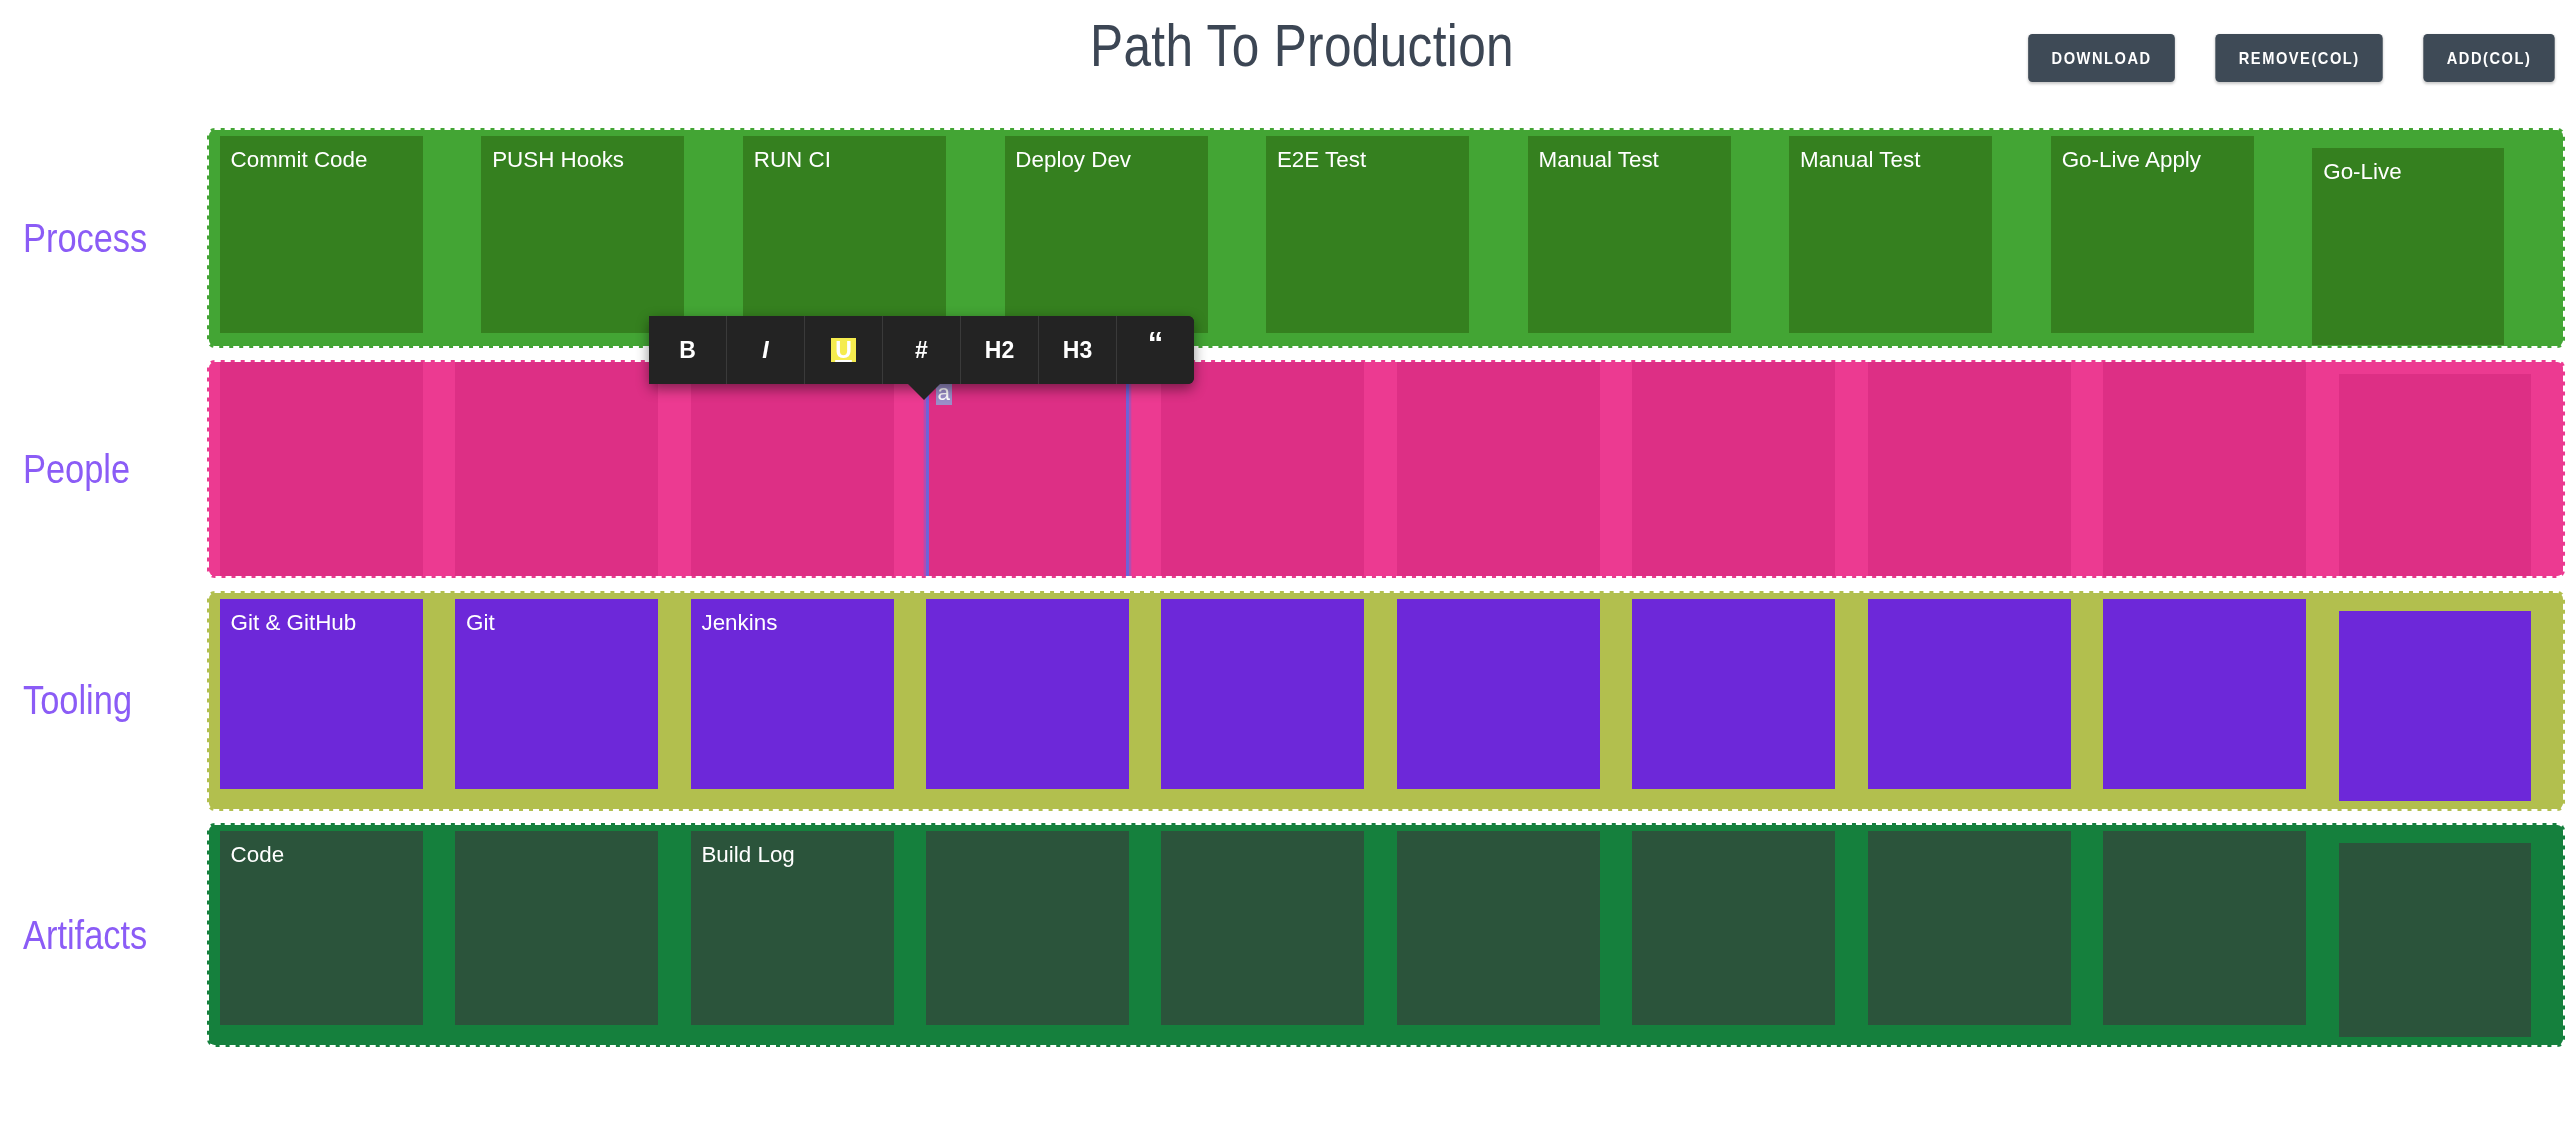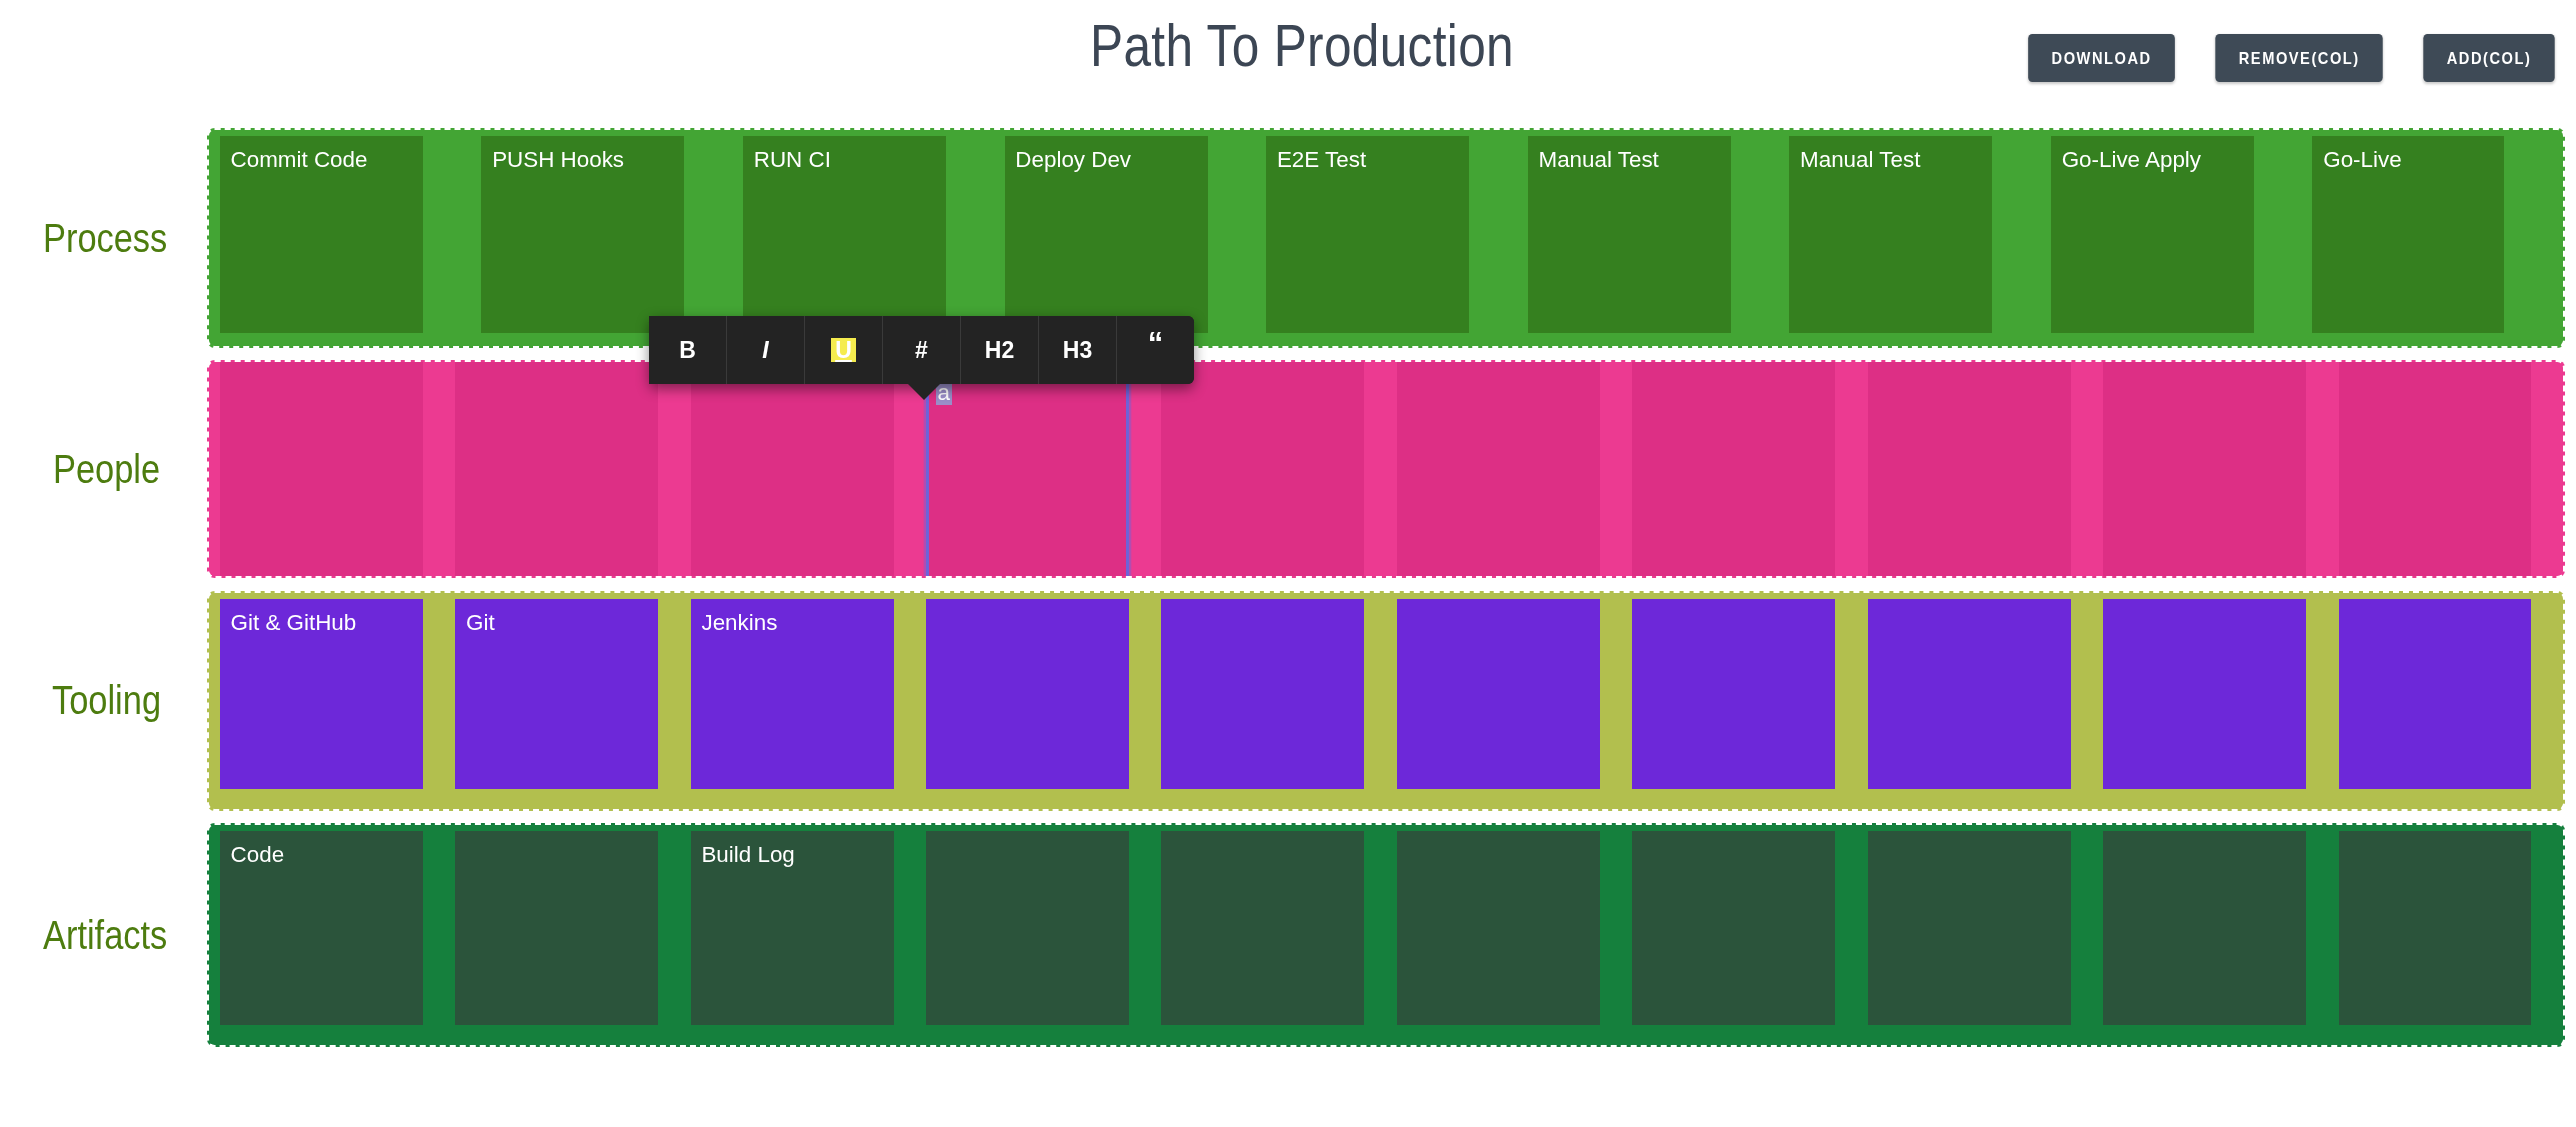--- a/index.html
+++ b/index.html
@@ -77,27 +77,27 @@
     position: relative;
     display: flex;
     align-items: stretch;
     margin-bottom: 12.4px;
   }
   .row-label {
     width: 207px;
     flex: 0 0 207px;
     display: flex;
     align-items: center;
-    justify-content: center;
+    justify-content: flex-start;
     padding-left: 23px;
     box-sizing: border-box;
     font-family: "Liberation Sans Narrow", "Liberation Sans", sans-serif;
     font-size: 40px;
     font-weight: 300;
-    color: #4d7c0f;
+    color: #8b5cf6;
     letter-spacing: 0px;
     transform-origin: left center;
     white-space: nowrap;
   }
   .row-label span { display: inline-block; transform: scaleX(0.86); transform-origin: left center; }
 
   .band {
     flex: 1 1 auto;
     margin-right: 10.8px;
     border: 2.3px dashed #ffffff;
@@ -150,21 +150,21 @@
   .row.tooling   .cell { background: #6d28d9; }
   .row.artifacts .band { background: #15803d; }
   .row.artifacts .cell { background: #2b543b; }
 
   .row.process .row-label   { height: 220px; }
   .row.people .row-label    { height: 218px; }
   .row.tooling .row-label   { height: 220px; }
   .row.artifacts .row-label { height: 224px; }
 
   
-  .cell-wrap:last-child .cell { width: 192px; }
+  .cell-wrap:last-child .cell { width: 192px; margin-top: 12px; }
 
   
   .cell.selected {
     background: #b52b7f;
     border: 3.9px solid #6e63d8;
     border-radius: 3.1px;
     box-shadow: 0 0 0 2.3px rgba(110,99,216,0.45);
     padding-top: 10px;
     padding-left: 7px;
   }

